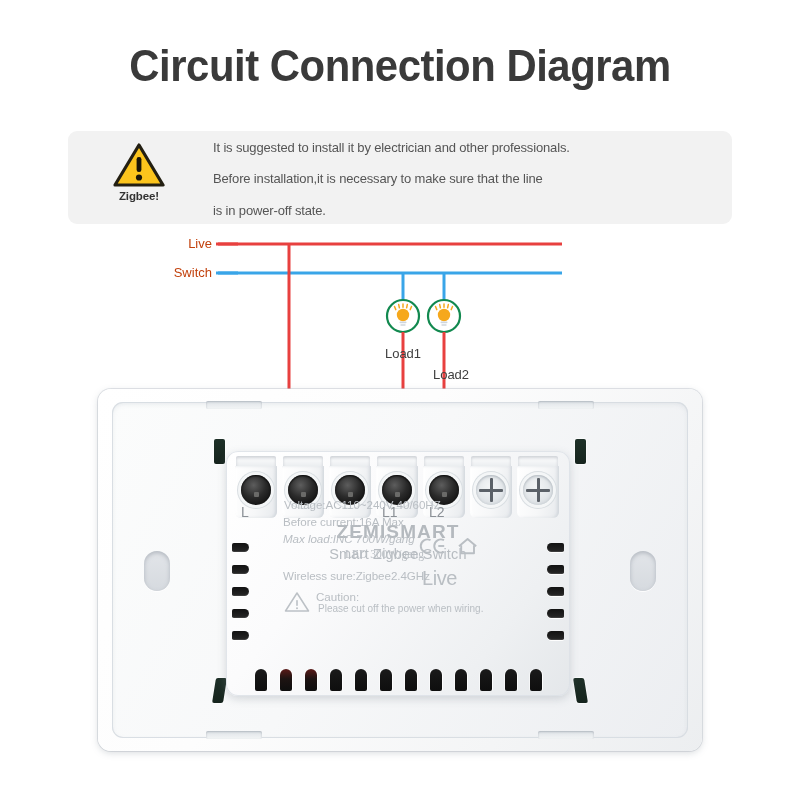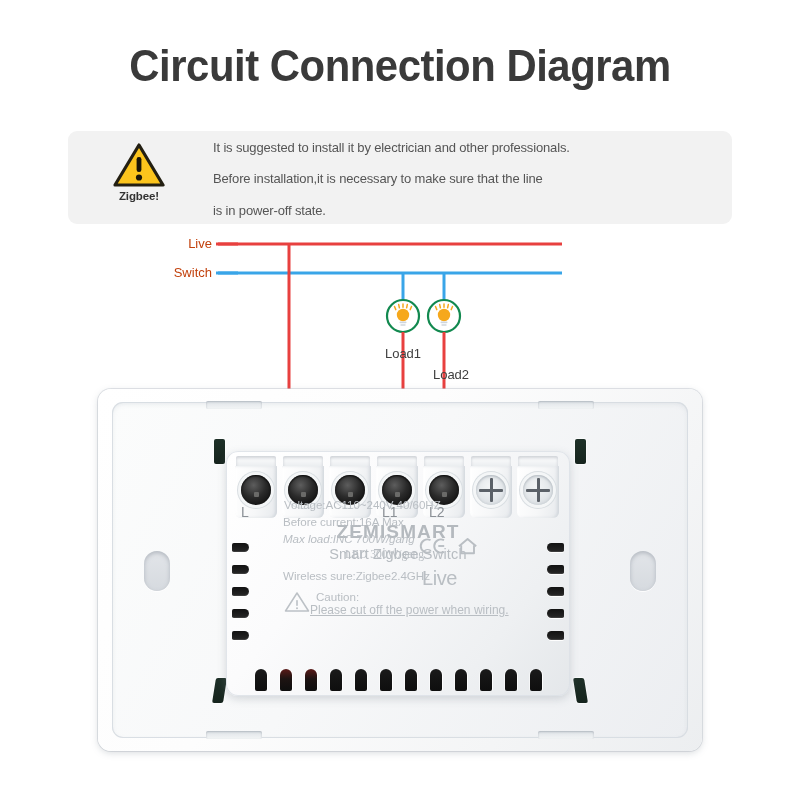--- a/index.html
+++ b/index.html
@@ -310,26 +310,25 @@
   }
   #caution-foot-label {
     position: absolute;
     left: 90px;
     top: 139px;
     font-size: 11.6px;
     color: #b9bec3;
   }
   #caution-foot-text {
     position: absolute;
-    left: 84px;
+    left: 92px;
     top: 152px;
-    font-size: 12px;
+    font-size: 10px;
     color: #b9bec3;
     white-space: nowrap;
-    text-decoration: underline;
   }
   #caution-foot-tri {
     position: absolute;
     left: 58px;
     top: 140px;
     width: 26px;
     height: 22px;
   }
 </style>
 </head>

